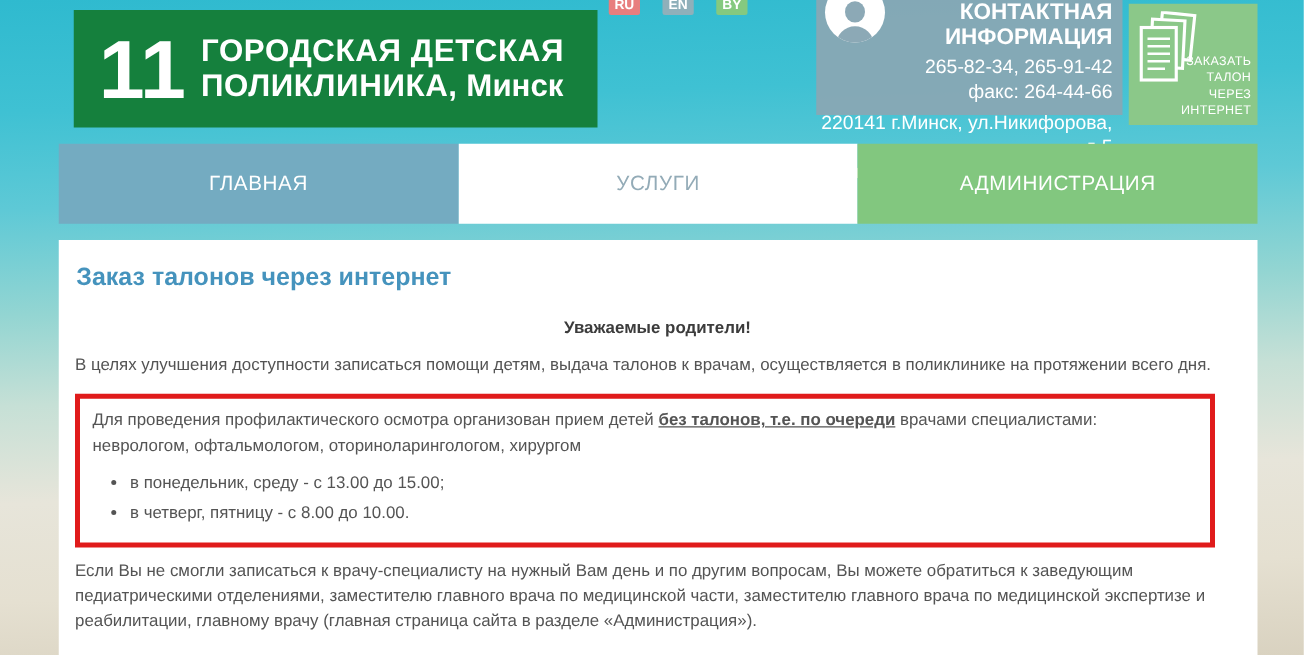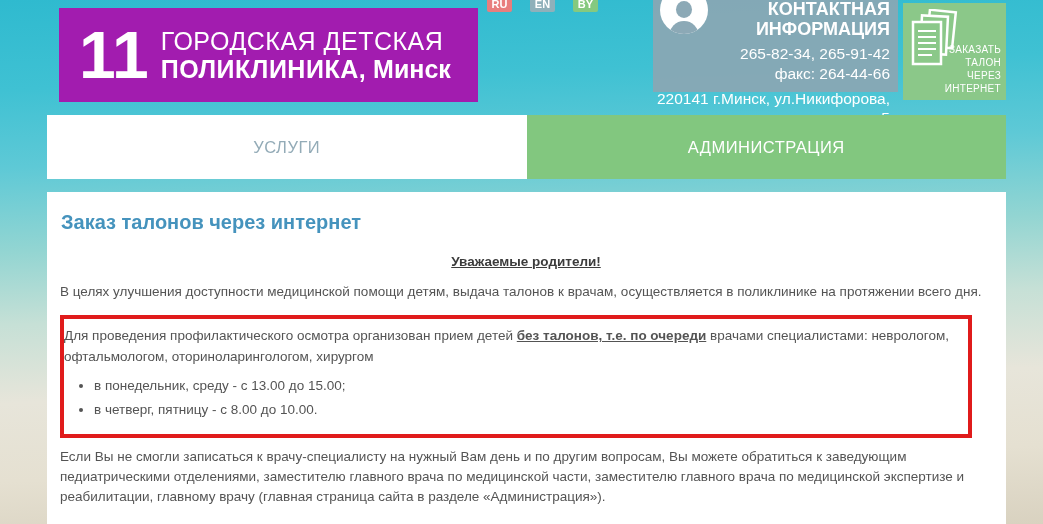--- a/index.html
+++ b/index.html
@@ -2,25 +2,25 @@
 <html><head>
 <meta charset="utf-8">
 <style>
   html,body{margin:0;padding:0;}
   body{
     width:1043px;height:524px;overflow:hidden;position:relative;
     font-family:"Liberation Sans",sans-serif;
     background:linear-gradient(178deg,#2fbacf 0%,#3fc1d3 16%,#5ec9d6 30%,#93d5d2 45%,#c6e0d6 58%,#e7e5da 72%,#e5e0d1 86%,#d9d2c0 100%);
   }
   
-  .logo-box{position:absolute;left:59px;top:8px;width:419px;height:94px;background:#a21caf;
+  .logo-box{position:absolute;left:59px;top:8px;width:419px;height:94px;background:#15803d;
     display:flex;align-items:center;}
   .logo-num{font-size:66px;font-weight:bold;color:#fff;margin-left:20px;line-height:1;}
   .logo-title{margin-left:12px;color:#fff;line-height:1.12;}
-  .logo-line1{font-size:25px;font-weight:normal;letter-spacing:.5px;}
+  .logo-line1{font-size:25px;font-weight:bold;letter-spacing:.5px;}
   .logo-line2{font-size:25px;}
   .logo-line2 .b{font-weight:bold;letter-spacing:.5px;}
   .logo-line2 .city{font-weight:bold;}
   .langs{position:absolute;left:487px;top:-11px;display:flex;gap:18px;}
   .lang{display:inline-block;width:25px;height:23px;border-radius:2px;color:#fff;font-size:11px;
     text-align:center;line-height:30px;font-weight:bold;}
   .lang-ru{background:#e87e7e;}
   .lang-en{background:#8fb0ba;}
   .lang-by{background:#85c97f;}
   .contact{position:absolute;left:653px;top:0;width:245px;height:92px;background:rgba(138,167,180,.93);
@@ -39,23 +39,23 @@
   .nav{position:absolute;left:47px;top:115px;width:959px;height:64px;display:flex;}
   .tab{flex:1;display:flex;align-items:center;justify-content:center;font-size:16.5px;letter-spacing:.5px;color:#fff;cursor:pointer;}
   .tab-teal{background:#74abc1;}
   .tab-active{background:#ffffff;color:#93abb7;}
   .tab-green{background:#82c77f;}
   .tab-red{background:#ee8181;}
   
   .main{position:absolute;left:47px;top:192px;width:959px;height:333px;background:#fff;
     box-sizing:border-box;padding:12px 14px 0 13px;color:#545454;font-size:13.5px;}
   .page-title{font-size:20px;font-weight:bold;color:#4593bd;margin:7px 0 20px 1px;}
-  .salutation{text-align:center;font-weight:bold;text-decoration:underline;color:#3c3c3c;margin:0 0 13px 0;font-size:13.5px;}
+  .salutation{text-align:center;font-weight:bold;color:#3c3c3c;margin:0 0 13px 0;font-size:13.5px;}
   .para{margin:0 0 13px 0;line-height:1.5;}
-  .alert-box{border:4px solid #e01b1b;margin:0 20px 9px 0;padding:5px 10px 9px 0;}
+  .alert-box{border:4px solid #e01b1b;margin:0 20px 9px 0;padding:5px 10px 9px 10px;}
   .alert-box p{margin:2px 0 2px 0;line-height:1.5;}
   .alert-box .emph{font-weight:bold;text-decoration:underline;}
   .alert-box ul{margin:10px 0 2px 0;padding-left:30px;}
   .alert-box li{margin-bottom:5px;line-height:1.4;}
 </style>
 </head>
 <body>
 
 <div class="logo-box">
   <span class="logo-num">11</span>
@@ -103,28 +103,29 @@
   </svg>
   <div class="order-text">
     <div>ЗАКАЗАТЬ</div>
     <div>ТАЛОН</div>
     <div>ЧЕРЕЗ</div>
     <div>ИНТЕРНЕТ</div>
   </div>
 </a>
 
 <div class="nav">
+  <div class="tab tab-teal">ГЛАВНАЯ</div>
   <div class="tab tab-active">УСЛУГИ</div>
   <div class="tab tab-green">АДМИНИСТРАЦИЯ</div>
 </div>
 
 <div class="main">
   <div class="page-title">Заказ талонов через интернет</div>
   <div class="salutation">Уважаемые родители!</div>
-  <p class="para">В целях улучшения доступности медицинской помощи детям, выдача талонов к врачам, осуществляется  в поликлинике на протяжении всего дня.</p>
+  <p class="para">В целях улучшения доступности записаться помощи детям, выдача талонов к врачам, осуществляется  в поликлинике на протяжении всего дня.</p>
 
   <div class="alert-box">
     <p><span>Для  проведения профилактического  осмотра организован прием детей </span><span class="emph">без талонов, т.е. по очереди</span><span> врачами специалистами:  неврологом, офтальмологом, оториноларингологом, хирургом</span></p>
     <ul>
       <li>в  понедельник, среду - с 13.00 до 15.00;</li>
       <li>в четверг, пятницу - с 8.00 до 10.00.</li>
     </ul>
   </div>
 
   <p class="para">Если Вы не смогли записаться  к врачу-специалисту  на нужный Вам день и по другим вопросам, Вы можете обратиться к заведующим  педиатрическими отделениями, заместителю главного врача по медицинской части, заместителю главного врача по медицинской экспертизе и реабилитации, главному врачу (главная страница сайта в разделе «Администрация»).</p>

